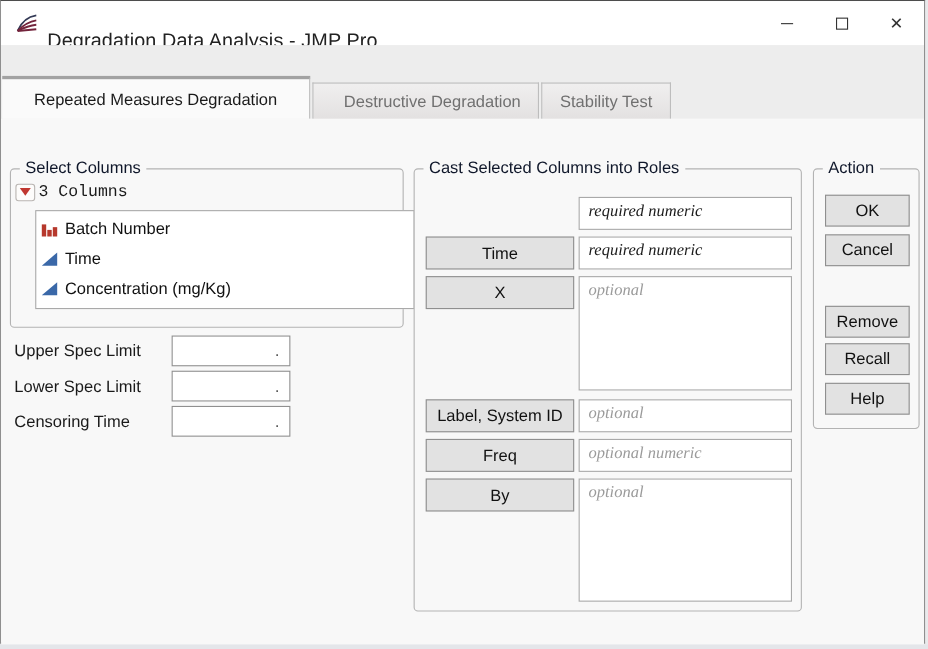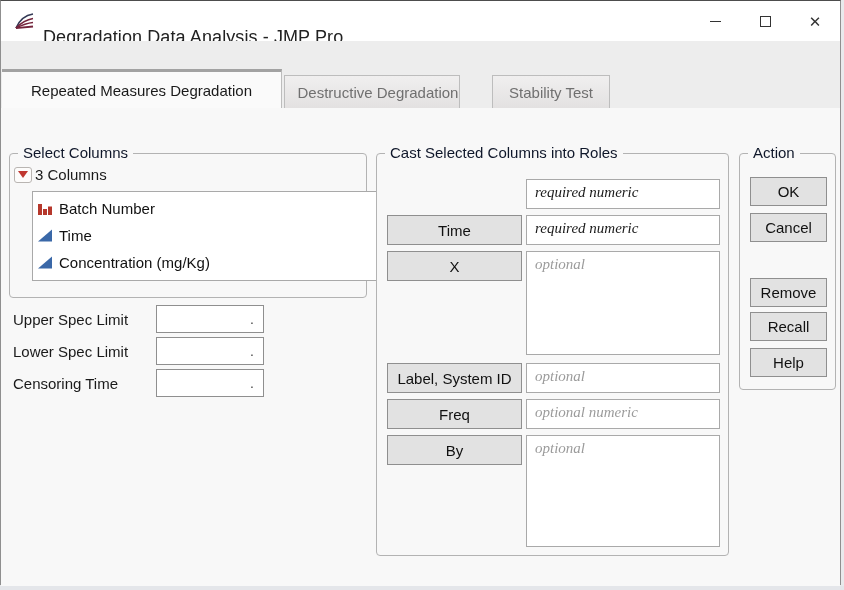--- a/index.html
+++ b/index.html
@@ -35,21 +35,21 @@
     left: 1px; width: 280px; height: 39px;
     background: #fafafa; color: #1a1a1a;
     border-top: 3px solid #a2a2a2; border-right: 1px solid #bdbdbd;
   }
   .tab-inactive {
     height: 33px;
     background: linear-gradient(#f0efef, #e3e1e1);
     color: #707070;
     border: 1px solid #bdbdbd; border-bottom: none;
   }
-  .tab-2 { left: 283px; width: 176px; padding-left: 12px; }
+  .tab-2 { left: 283px; width: 206px; padding-left: 12px; }
   .tab-3 { left: 491px; width: 118px; }
 
   
   .content { position: absolute; left: 0; top: 107px; width: 100%; height: 478px; background: #f8f8f8; }
 
   .groupbox {
     position: absolute; border: 1px solid #b3b3b3; border-radius: 4px; background: #f8f8f8;
   }
   .grouplegend {
     position: absolute; top: -10px; left: 8px; background: #f8f8f8;
@@ -57,21 +57,21 @@
   }
 
   
   #grp-select { left: 8px; top: 45px; width: 358px; height: 145px; }
   .cols-summary { position: absolute; left: 4px; top: 12px; display: flex; align-items: center; }
   .red-menu-btn {
     width: 18px; height: 16px; background: #fdfcfb; border: 1px solid #b9b5b2; border-radius: 3px;
     display: flex; align-items: center; justify-content: center; cursor: default;
   }
   .red-tri { width: 0; height: 0; border-left: 5px solid transparent; border-right: 5px solid transparent; border-top: 7px solid #c03730; display: block; }
-  .cols-summary-text { margin-left: 3px; font-size: 15px; color: #1a1a1a; }
+  .cols-summary-text { margin-left: 3px; font-size: 15px; color: #1a1a1a; font-family: Liberation Mono, monospace; }
   .listbox {
     position: absolute; left: 22px; top: 37px; width: 345px; height: 90px;
     background: #ffffff; border: 1px solid #a9a9a9; padding: 3px 0 0 4px; overflow: hidden;
   }
   .list-item { display: flex; align-items: center; height: 27px; font-size: 15px; color: #111; }
   .list-item .col-icon { width: 16px; height: 15px; margin-right: 6px; flex: 0 0 auto; }
 
   
   .limit-row { position: absolute; left: 12px; height: 28px; display: flex; align-items: center; }
   .limit-label { font-size: 15px; color: #1a1a1a; }

